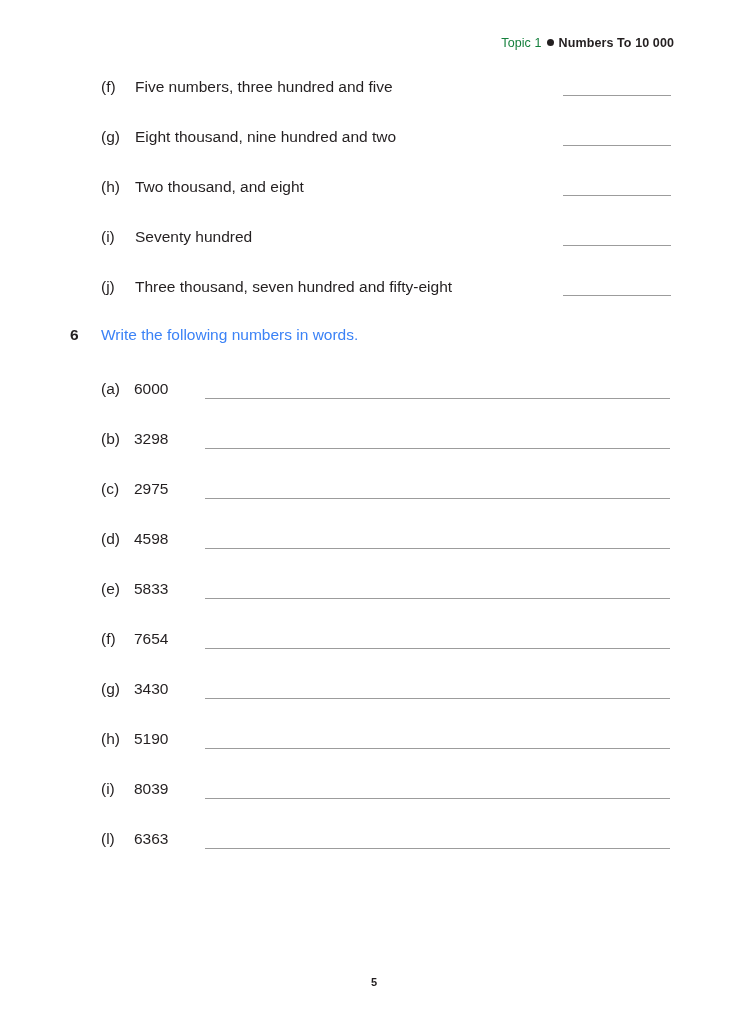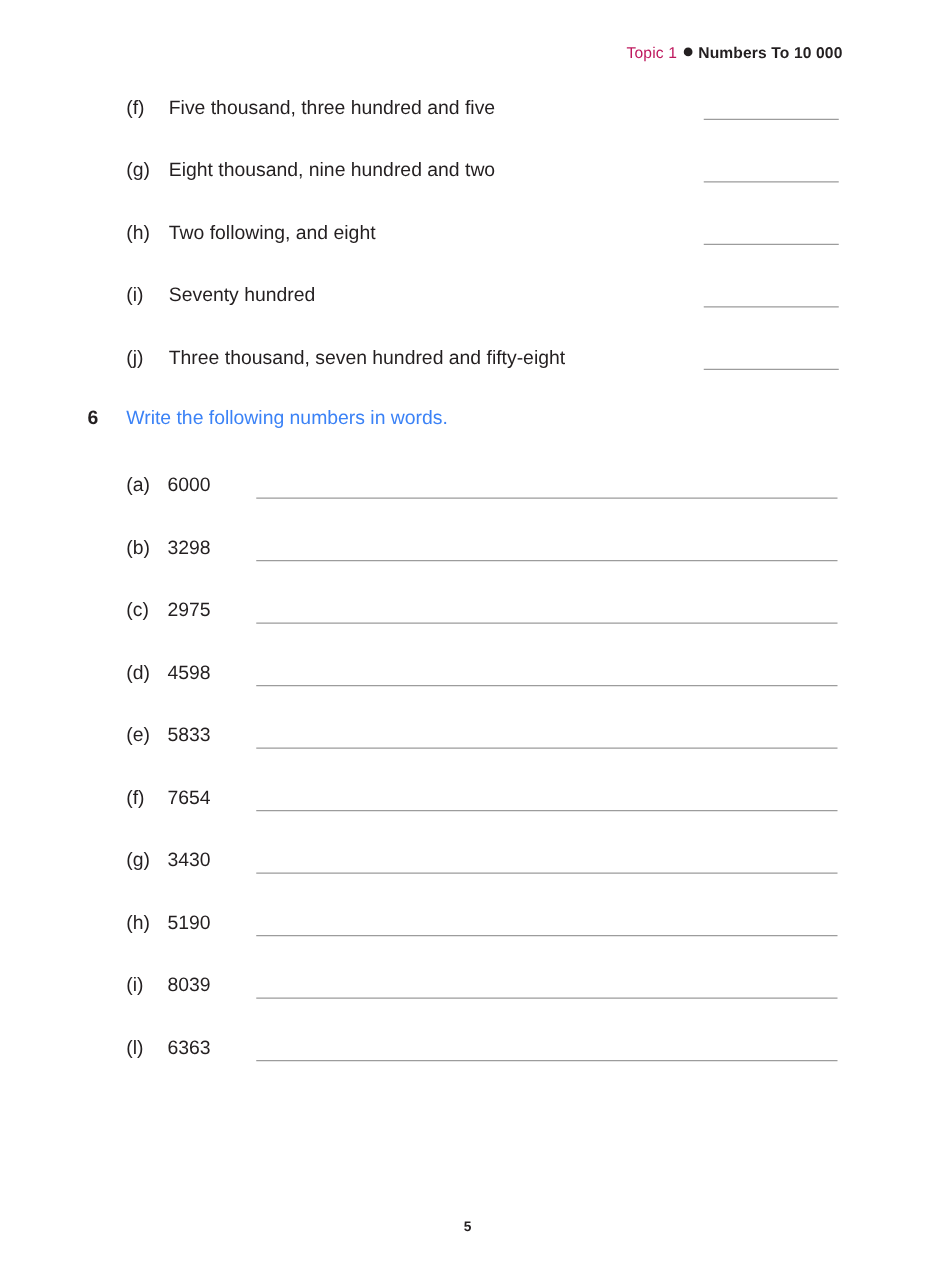--- a/index.html
+++ b/index.html
@@ -28,21 +28,21 @@
     top: 34px;
     left: 0;
     right: 74px;
     text-align: right;
     line-height: 1;
     white-space: nowrap;
   }
   .header-topic {
     font-size: 12.5px;
     font-weight: 400;
-    color: #be185d;
+    color: #15803d;
     letter-spacing: 0.1px;
     margin-top: 29px;
   }
   .header-bullet {
     display: inline-block;
     width: 7px;
     height: 7px;
     border-radius: 50%;
     background: #231f20;
     margin: 0 5px 0 5px;
@@ -178,33 +178,33 @@
 <div class="page">
 
   <div class="page-header">
     <span class="header-topic">Topic 1</span><span class="header-bullet"></span><span class="header-title">Numbers To 10 000</span>
   </div>
 
   <div class="q-block short-list">
 
     <div class="row-short">
       <span class="label">(f)</span>
-      <span class="text">Five thousand, three hundred and five</span>
+      <span class="text">Five numbers, three hundred and five</span>
       <span class="rule"></span>
     </div>
 
     <div class="row-short">
       <span class="label">(g)</span>
       <span class="text">Eight thousand, nine hundred and two</span>
       <span class="rule"></span>
     </div>
 
     <div class="row-short">
       <span class="label">(h)</span>
-      <span class="text">Two following, and eight</span>
+      <span class="text">Two thousand, and eight</span>
       <span class="rule"></span>
     </div>
 
     <div class="row-short">
       <span class="label">(i)</span>
       <span class="text">Seventy hundred</span>
       <span class="rule"></span>
     </div>
 
     <div class="row-short">

